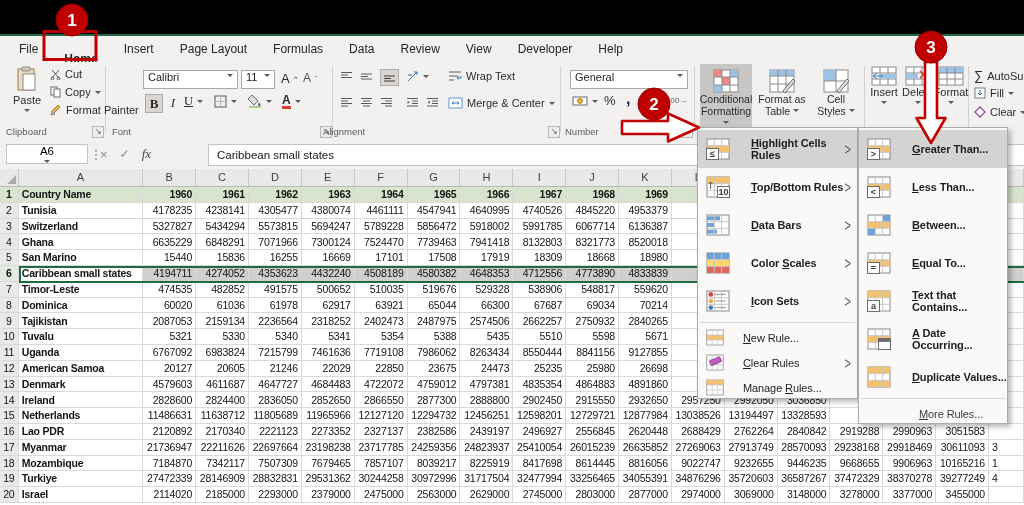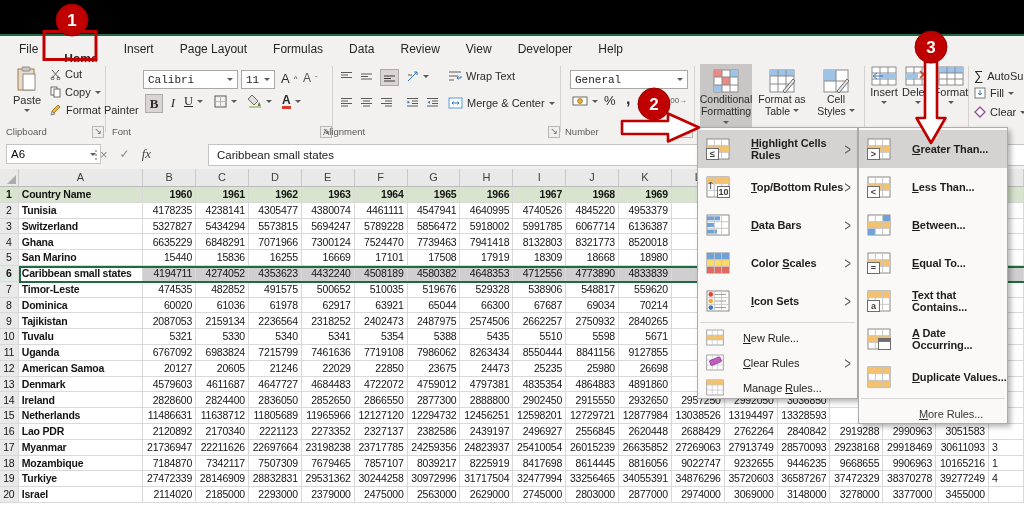--- a/index.html
+++ b/index.html
@@ -16,32 +16,32 @@
   
   .ribbon{position:absolute;left:0;top:62px;width:1024px;height:78px;background:#f3f1f0;border-bottom:1px solid #d8d6d4;}
   .gdiv{position:absolute;top:4px;height:66px;width:1px;background:#d4d2d0;}
   .caption{position:absolute;top:64px;font-size:9.5px;color:#5c5a58;text-align:left;}
   .launcher{position:absolute;top:64px;font-size:9px;color:#6a6a6a;border:1px solid #b9b7b5;width:10px;height:10px;
             line-height:9px;text-align:center;background:#efedec;}
   .rbtn{position:absolute;font-size:11px;color:#2b2b2b;display:flex;align-items:center;gap:4px;white-space:nowrap;cursor:default;}
   .bigbtn{position:absolute;display:flex;flex-direction:column;align-items:center;font-size:11px;color:#2b2b2b;cursor:default;}
   .chv{display:inline-block;width:0;height:0;border:3px solid transparent;border-top-color:#5a5a5a;margin-top:3px;}
   .combo{position:absolute;background:#fff;border:1px solid #aaa8a6;font-size:11px;color:#1e1e1e;
-         display:flex;align-items:center;justify-content:space-between;padding:0 4px;box-sizing:border-box;height:19px;font-family:Liberation Mono, monospace;}
+         display:flex;align-items:flex-start;justify-content:space-between;padding:0 4px;box-sizing:border-box;height:19px;}
   .pressed{background:#d8d5d3;border:1px solid #aeacaa;}
   .cfpressed{background:#c9c7c5;}
   .twoline{font-size:10.5px;line-height:12px;text-align:center;color:#2b2b2b;}
   .bchar{font-weight:bold;font-size:13px;font-family:"Liberation Serif",serif;}
   .ichar{font-style:italic;font-size:13px;font-family:"Liberation Serif",serif;}
   .uchar{text-decoration:underline;font-size:12.5px;font-family:"Liberation Serif",serif;}
   .acolor{font-weight:bold;font-size:12px;border-bottom:3px solid #d83b2d;line-height:12px;}
   
   .fbar{position:absolute;left:0;top:140px;width:1024px;height:29px;background:#f3f1f0;border-bottom:1px solid #d0cecc;}
-  .namebox{position:absolute;left:6px;top:4px;width:95px;height:20px;background:#fff;border:1px solid #c6c4c2;
-           font-size:11.5px;display:flex;align-items:center;justify-content:space-between;padding:0 4px;box-sizing:border-box;}
+  .namebox{position:absolute;left:6px;top:4px;width:82px;height:20px;background:#fff;border:1px solid #c6c4c2;
+           font-size:11.5px;display:flex;align-items:center;justify-content:space-between;padding:0 4px;box-sizing:border-box;flex-direction:column;}
   .fxicons{position:absolute;left:100px;top:4px;height:20px;display:flex;align-items:center;gap:12px;font-size:12px;color:#8a8a8a;}
   .fxi{font-family:"Liberation Serif",serif;font-style:italic;color:#444;font-size:13px;}
   .ffield{position:absolute;left:208px;top:4px;right:0;height:20px;background:#fff;border:1px solid #c6c4c2;border-right:none;
           font-size:11.5px;color:#1a1a1a;display:flex;align-items:center;padding-left:8px;}
   .vdots{display:flex;flex-direction:column;gap:2px;margin-left:2px;}
   .vdots i{width:2px;height:2px;background:#9a9a9a;border-radius:50%;}
   
   .gridwrap{position:absolute;left:0;top:169px;width:1024px;height:336px;overflow:hidden;background:#fff;z-index:1;}
   table.grid{border-collapse:collapse;table-layout:fixed;}
   table.grid td{border-right:1px solid #d9d9d9;border-bottom:1px solid #d9d9d9;font-size:10.5px;color:#141414;

